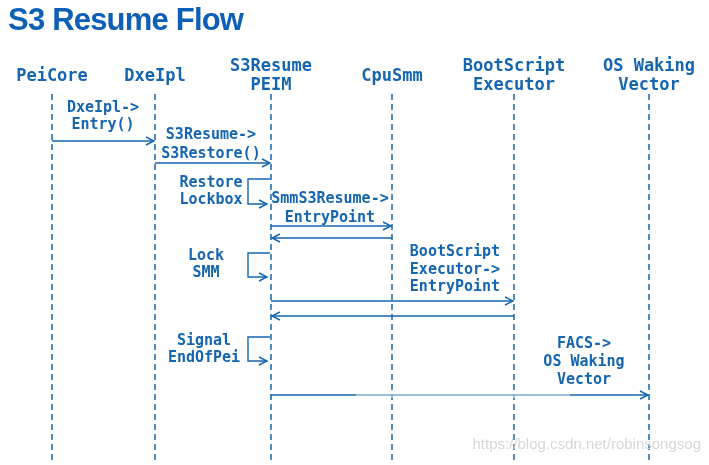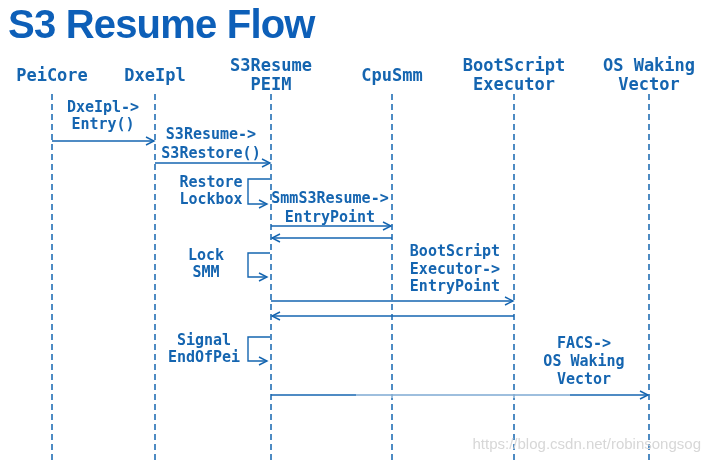--- a/index.html
+++ b/index.html
@@ -3,21 +3,21 @@
 <meta charset="utf-8">
 <style>
   html,body{margin:0;padding:0;}
   body{
     width:709px;height:465px;position:relative;overflow:hidden;
     background:#ffffff;font-family:"Liberation Sans",sans-serif;
   }
   #page-title{
     position:absolute;left:8px;top:2px;margin:0;
     font-family:"Liberation Sans",sans-serif;
-    font-size:40px;font-weight:bold;letter-spacing:-0.8px;
+    font-size:31px;font-weight:bold;letter-spacing:-0.8px;
     color:#0d5fb8;white-space:nowrap;
   }
   #diagram-area{position:absolute;left:0;top:0;width:709px;height:465px;}
   #diagram-svg{position:absolute;left:0;top:0;}
   #diagram-svg text.actor{
     font-family:"DejaVu Sans Mono",monospace;font-size:17px;font-weight:bold;
   }
   #diagram-svg text.msg{
     font-family:"DejaVu Sans Mono",monospace;font-size:15px;font-weight:bold;
   }

